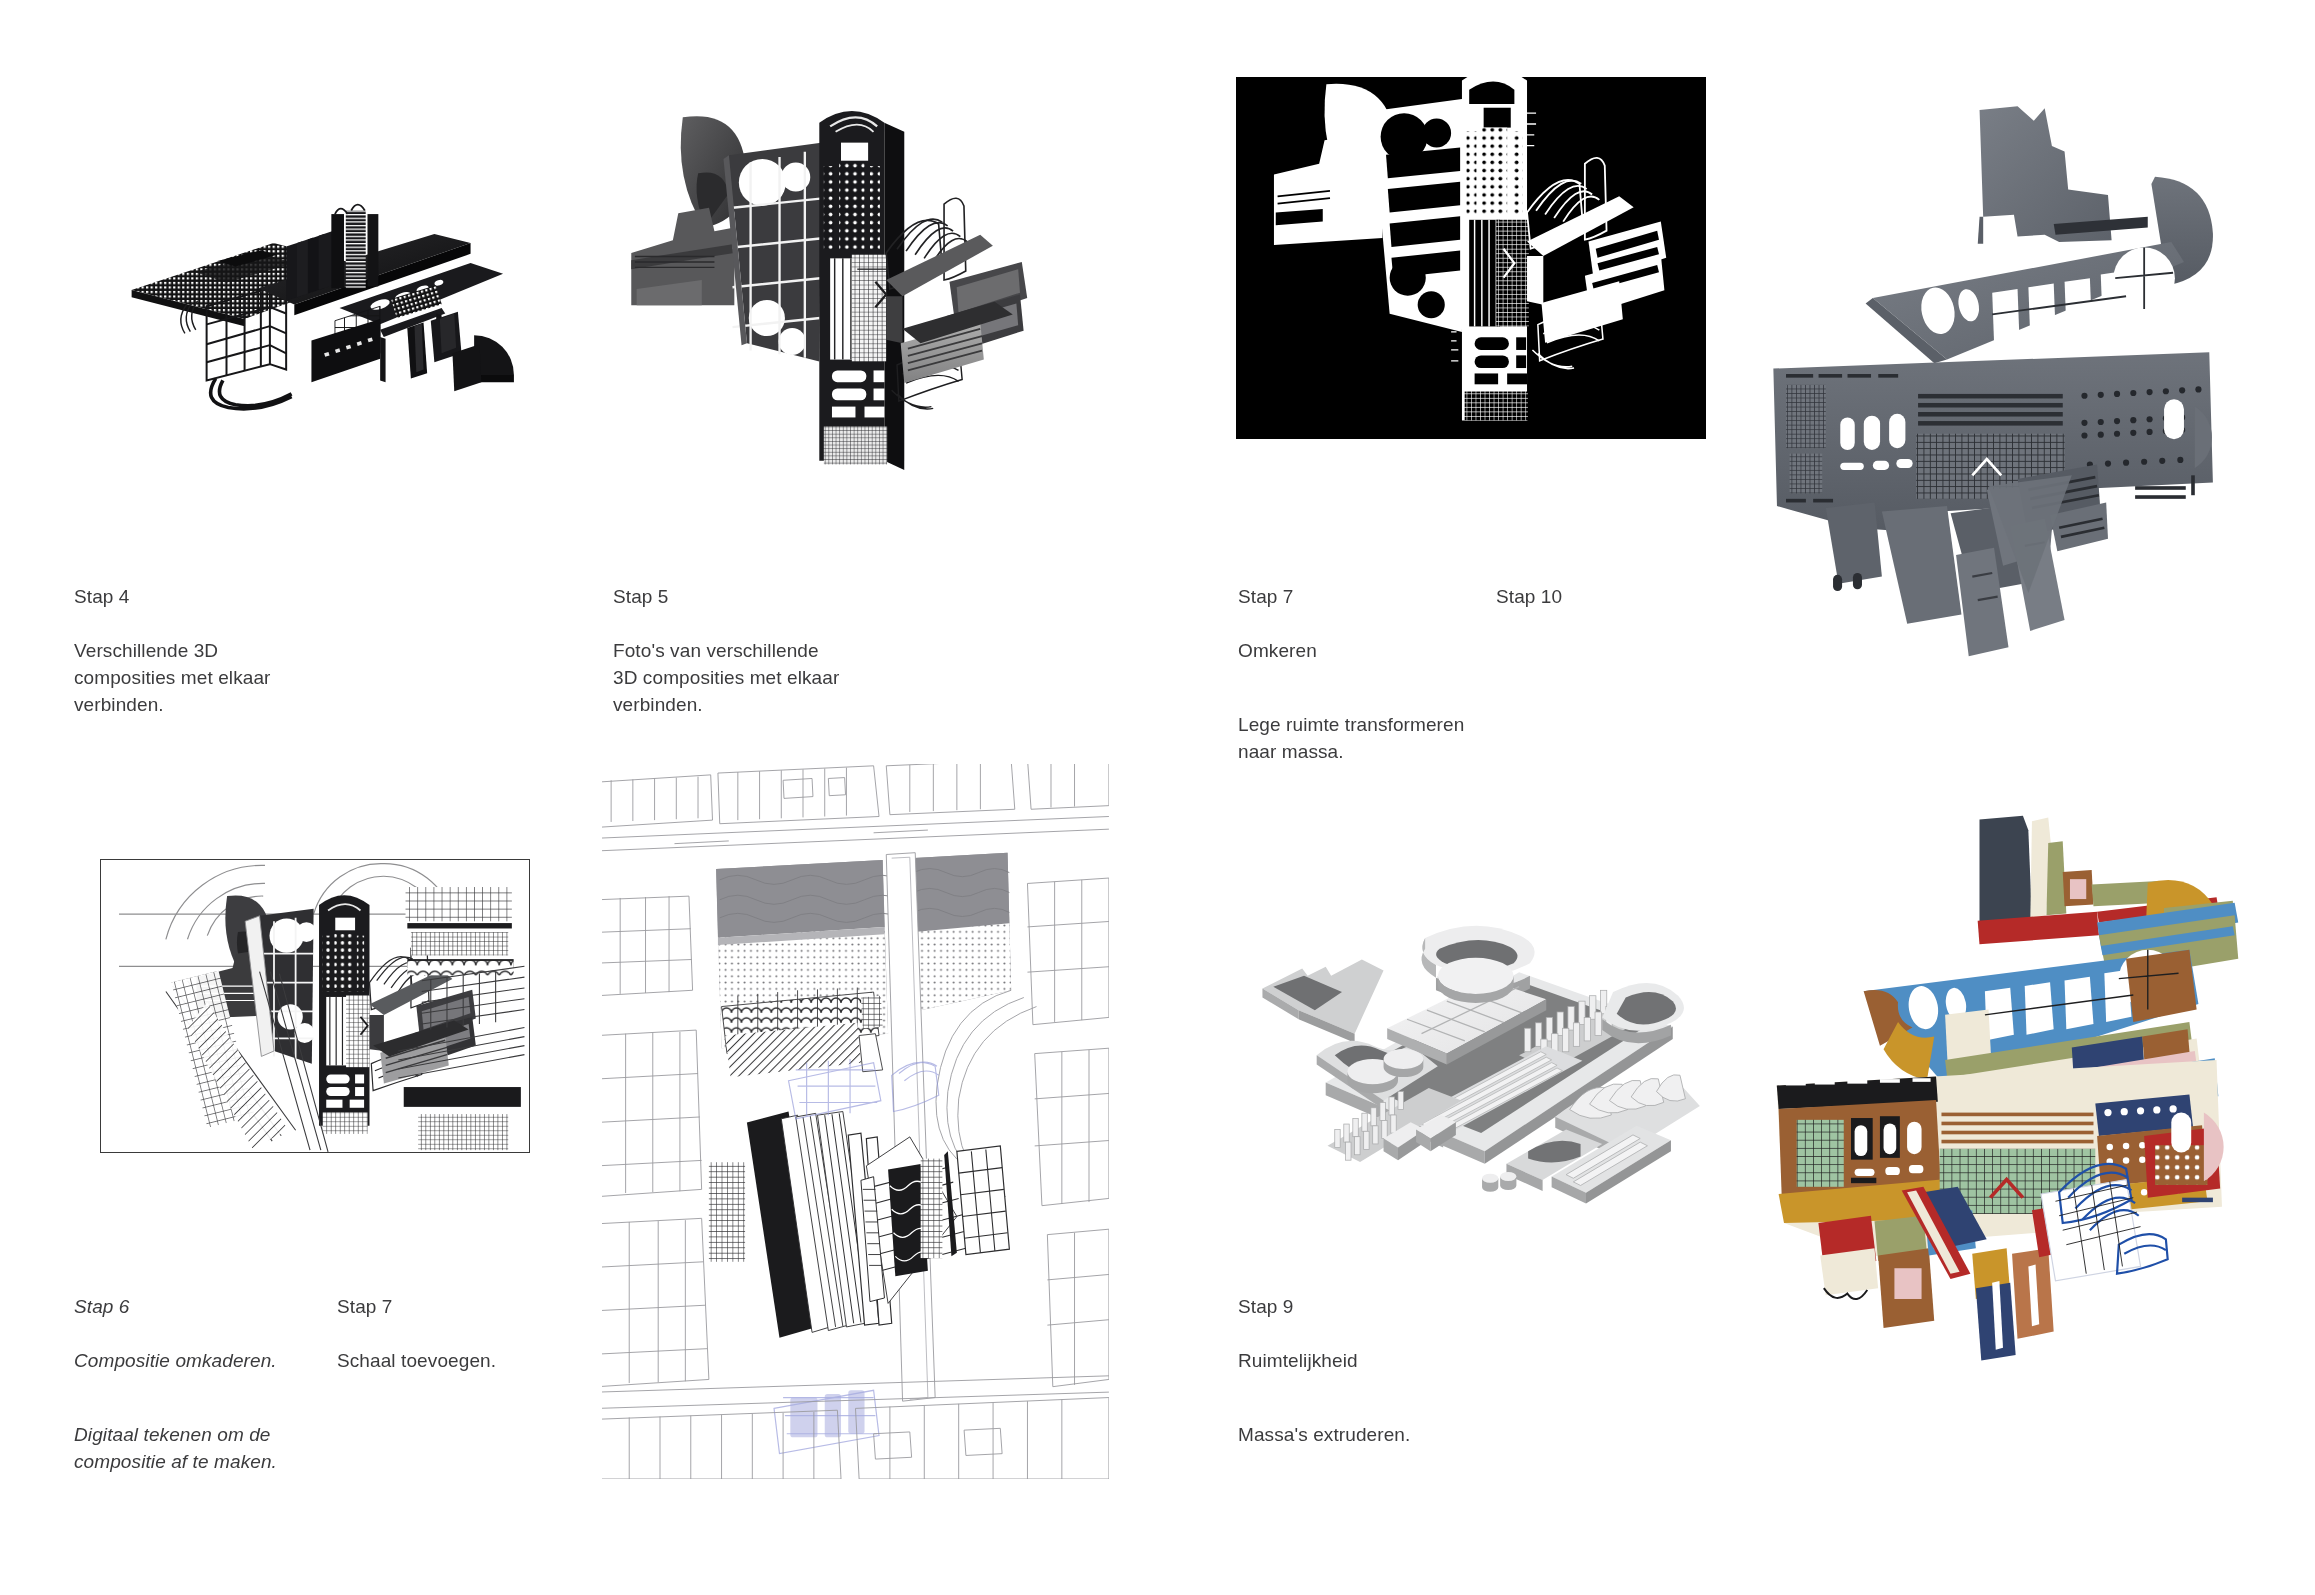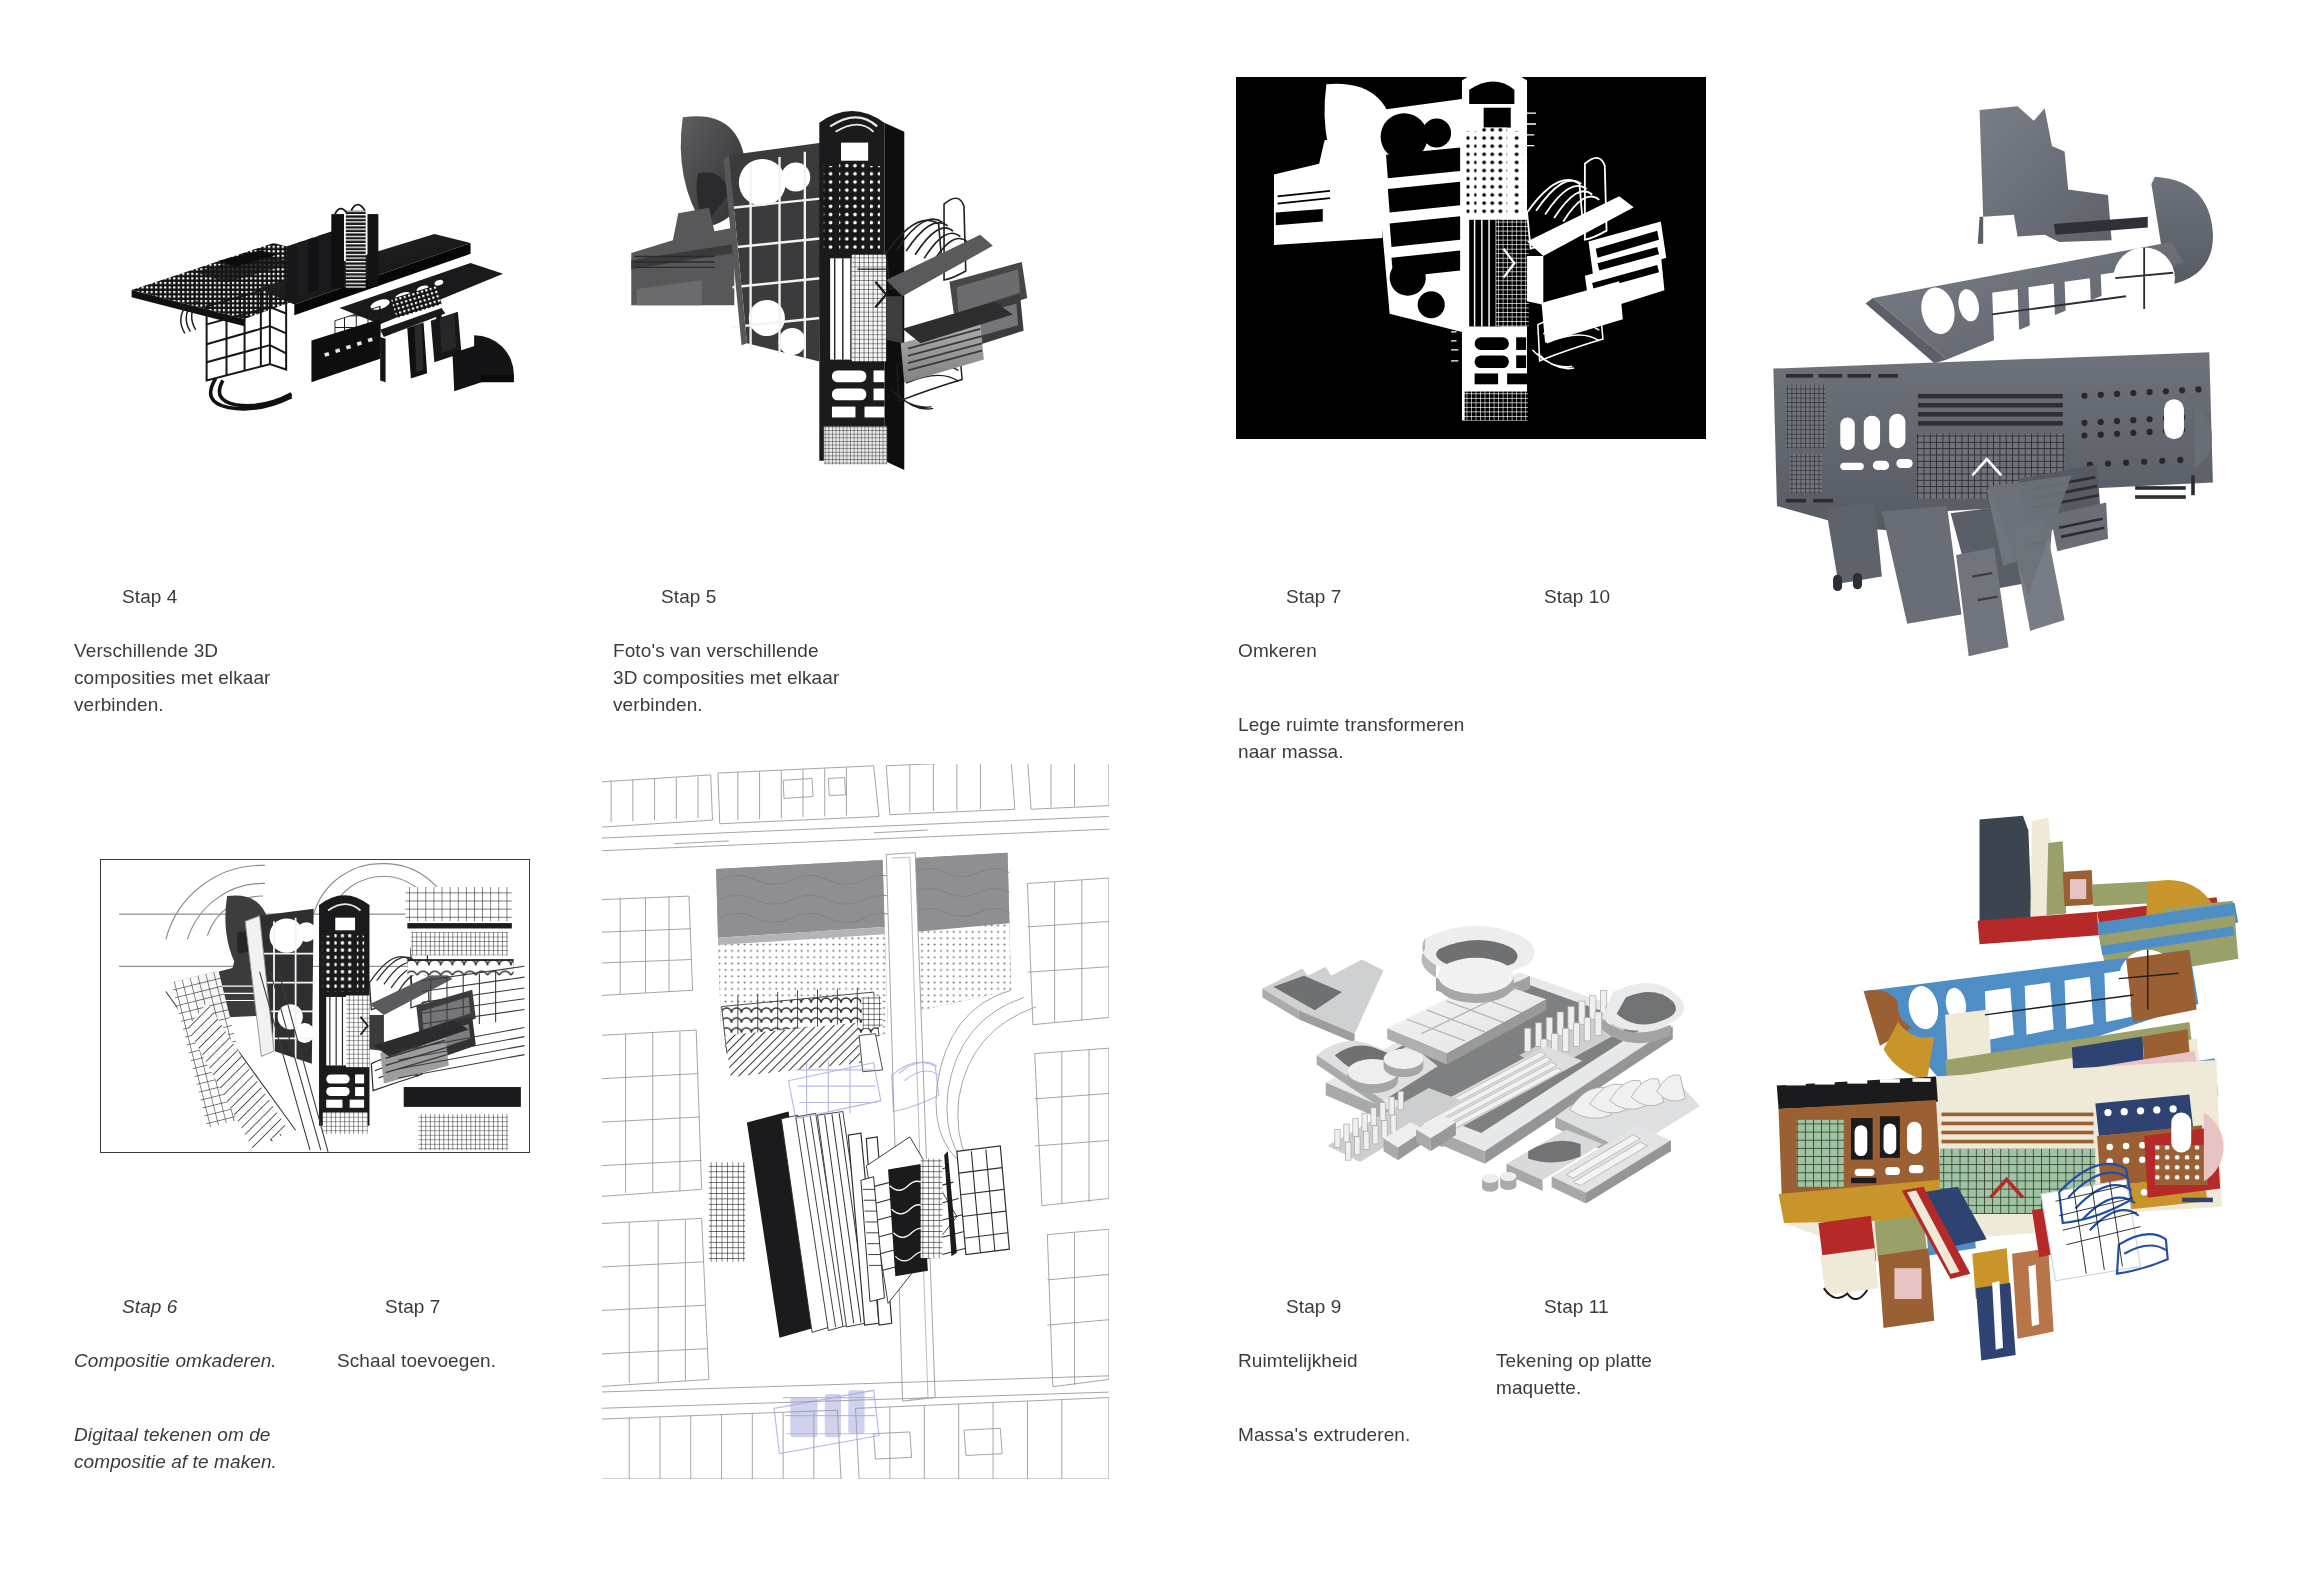--- a/index.html
+++ b/index.html
@@ -6,21 +6,21 @@
   body{width:2316px;height:1596px;position:relative;overflow:hidden;
        font-family:"Liberation Sans","DejaVu Sans",sans-serif;}
   .page{position:absolute;inset:0;background:#ffffff;}
 
   .fig{position:absolute;}
   .fig svg{display:block;width:100%;height:100%;}
 
   .caption{position:absolute;color:#3b3b3d;font-size:19px;line-height:27px;
            font-family:"Liberation Sans","DejaVu Sans",sans-serif;font-weight:400;
            letter-spacing:0.1px;white-space:pre-line;}
-  .caption .ttl{display:block;margin-left:48px;}
+  .caption .ttl{display:block;}
   .caption .sub{display:block;}
   .caption .body{display:block;margin-top:20px;}
 
   .frame-box{position:absolute;border:1.4px solid #3a3a3a;box-sizing:border-box;overflow:hidden;background:#fff;}
   .blackpanel{position:absolute;background:#000;overflow:hidden;}
 </style>
 </head>
 <body>
 
 <div class="page">
@@ -977,25 +977,20 @@
       </g>
     </svg>
   </div>
 
   <div class="caption" style="left:1238px;top:1266px;width:299px;">
     <span class="ttl">Stap 9</span>
     <span class="sub">Ruimtelijkheid</span>
     <span class="body">Massa's extruderen.</span>
   </div>
 
-  <div class="caption" style="left:1496px;top:1266px;width:289px;">
-    <span class="ttl">Stap 11</span>
-    <span class="sub">Tekening op platte
-maquette.</span>
-  </div>
 
   <div class="fig" style="left:1764px;top:814px;width:516px;height:561px;">
     <svg viewBox="0 0 570 620" xmlns="http://www.w3.org/2000/svg">
       <defs>
         <pattern id="c11grid" width="9" height="9" patternUnits="userSpaceOnUse">
           <rect width="9" height="9" fill="#9fc4a2"></rect>
           <path d="M0 0H9M0 0V9" stroke="#1f1f20" stroke-width="1.5"></path>
         </pattern>
         <pattern id="c11grid2" width="8" height="8" patternUnits="userSpaceOnUse">
           <rect width="8" height="8" fill="#e8e3d2"></rect>

